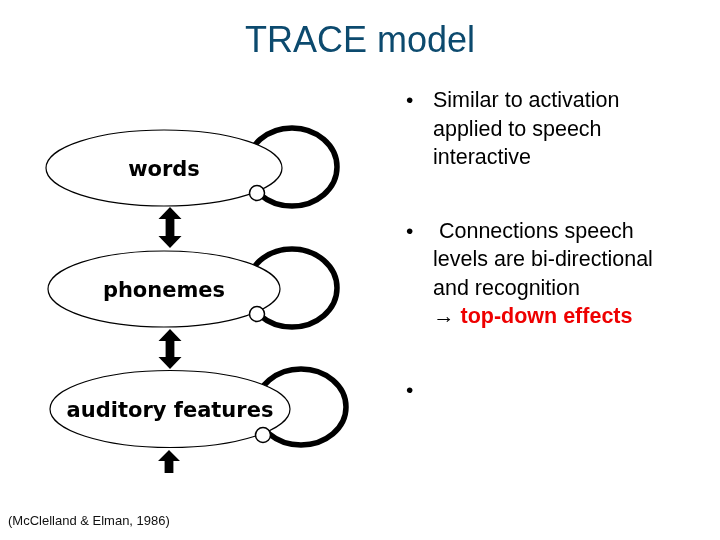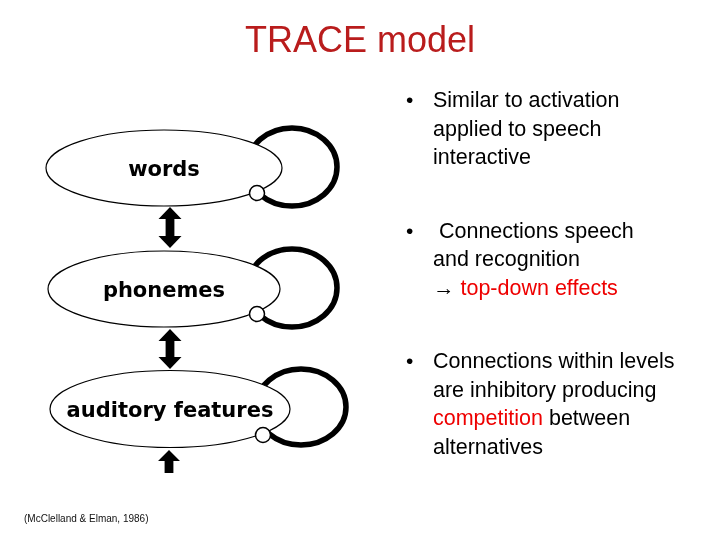--- a/index.html
+++ b/index.html
@@ -13,21 +13,21 @@
     overflow: hidden;
   }
   .title {
     position: absolute;
     top: 20px;
     left: 0;
     width: 720px;
     text-align: center;
     font-size: 36px;
     line-height: 40px;
-    color: #b91c1c;
+    color: #0c4a6e;
   }
   .diagram-svg {
     position: absolute;
     left: 0;
     top: 100px;
     width: 360px;
     height: 400px;
   }
   .node-label {
     font-family: "DejaVu Sans", sans-serif;
@@ -49,28 +49,27 @@
     font-size: 21px;
     line-height: 28.5px;
     text-indent: 12px;
   }
   .bullet-text { flex: 1; }
   .line {
     font-size: 21.5px;
     line-height: 28.5px;
     white-space: pre;
   }
-  .red-bold { color: var(--accent-red, #ee0000); font-weight: normal; }
+  .red-bold { color: var(--accent-red, #ee0000); font-weight: bold; }
   .citation {
     position: absolute;
     left: 8px;
     top: 513px;
-    font-size: 10px;
+    font-size: 13px;
     color: #111;
-    margin-left: 16px;
   }
 </style>
 </head>
 <body>
 
 <div class="slide">
 
   <div class="title">TRACE model</div>
 
   <svg class="diagram-svg" viewBox="0 100 360 400">
@@ -105,32 +104,27 @@
         <div class="line">Similar to activation</div>
         <div class="line">applied to speech</div>
         <div class="line">interactive</div>
       </div>
     </div>
 
     <div class="bullet-item">
       <div class="bullet-marker">•</div>
       <div class="bullet-text">
         <div class="line"> Connections speech</div>
+        <div class="line">levels are bi-directional</div>
         <div class="line">and recognition</div>
         <div class="line"><span>→ </span><span class="red-bold">top-down effects</span></div>
       </div>
     </div>
 
     <div class="bullet-item">
       <div class="bullet-marker">•</div>
-      <div class="bullet-text">
-        <div class="line">Connections within levels</div>
-        <div class="line">are inhibitory producing</div>
-        <div class="line"><span class="red-bold">competition</span><span> between</span></div>
-        <div class="line">alternatives</div>
-      </div>
     </div>
 
   </div>
 
   <div class="citation">(McClelland &amp; Elman, 1986)</div>
 
 </div>
 
 </body></html>

